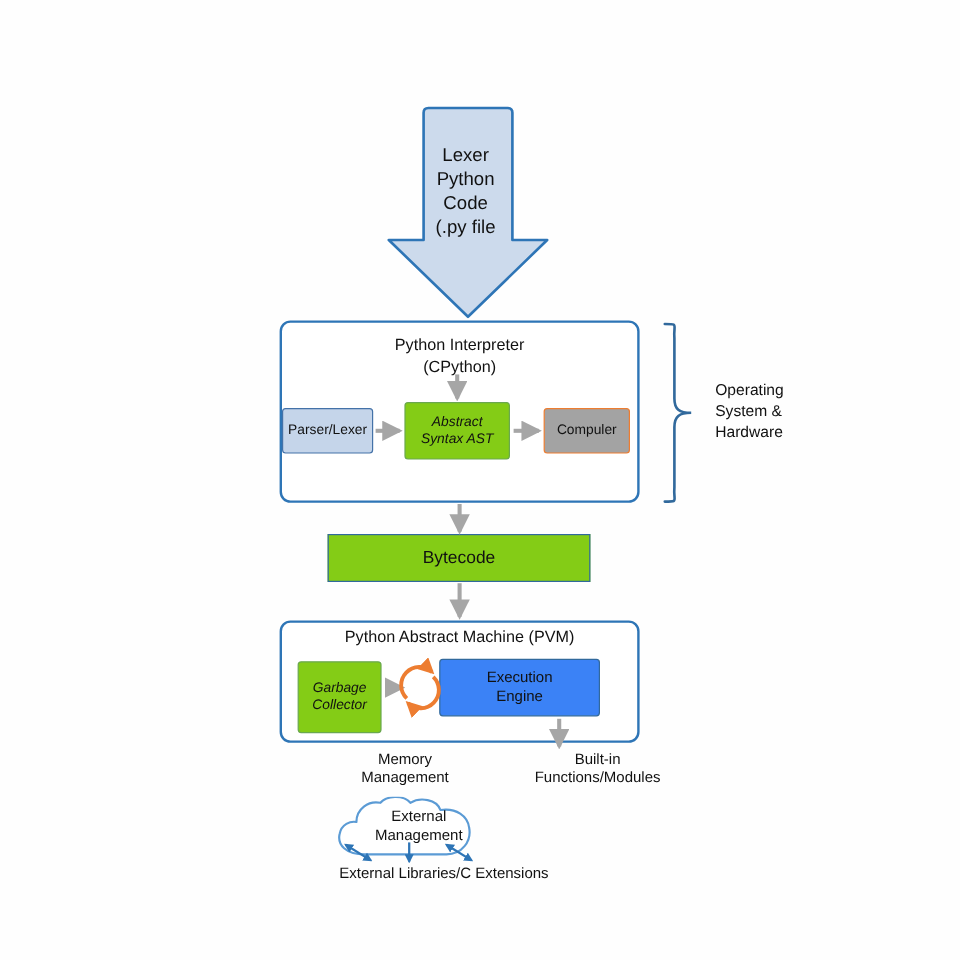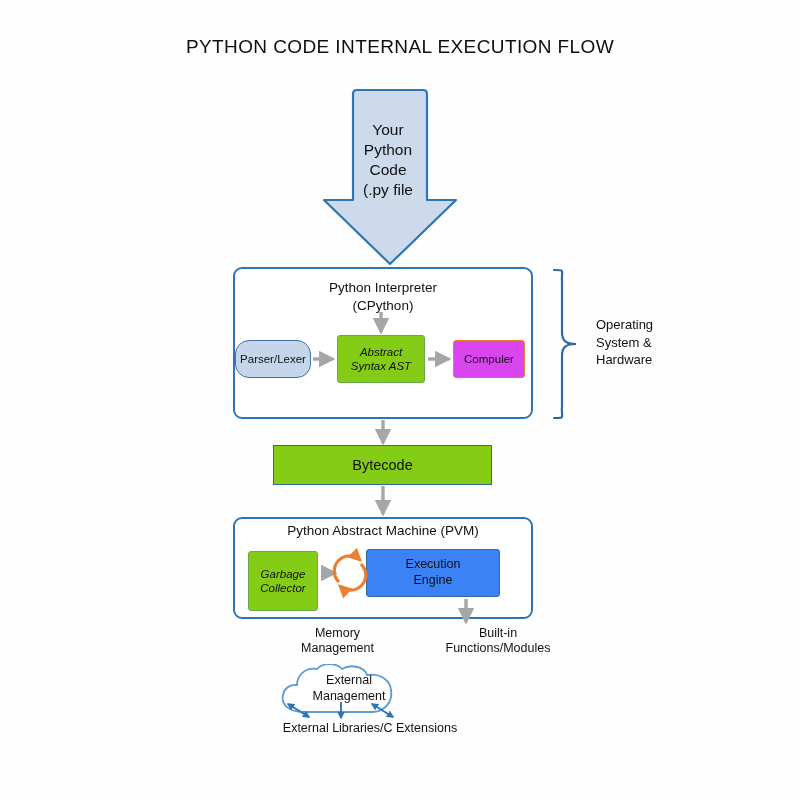--- a/index.html
+++ b/index.html
@@ -55,23 +55,23 @@
     align-items: center;
     justify-content: center;
     text-align: center;
     border-radius: 3px;
     font-size: 11.5px;
     line-height: 1.25;
     padding: 2px;
   }
   .blue  { background: #c5d5ea; border: 1.3px solid #4472a8; }
   .green { background: #84cc16; border: 1.3px solid #6aa84f; font-style: italic; }
-  .orange{ background: #d946ef; border: 1.3px solid #ed7d31; }
-
-  #parserBox   { left: 235px; top: 340px; width: 76px;  height: 38px; border-radius: 14px; }
+  .orange{ background: #a3a3a3; border: 1.3px solid #ed7d31; }
+
+  #parserBox   { left: 235px; top: 340px; width: 76px;  height: 38px; }
   #astBox      { left: 337px; top: 335px; width: 88px;  height: 48px; }
   #compilerBox { left: 453px; top: 340px; width: 72px;  height: 38px; }
 
   
   #bytecodeBox {
     position: absolute;
     left: 273px; top: 445px; width: 219px; height: 40px;
     background: #84cc16; border: 1.6px solid #31699c;
     box-sizing: border-box;
     display: flex; align-items: center; justify-content: center;
@@ -118,27 +118,26 @@
   #braceSvg { position: absolute; left: 546px; top: 268px; }
 
   
   #connectors { position: absolute; left: 0; top: 0; pointer-events: none; }
 </style>
 </head>
 <body>
 
 <div id="canvas">
 
-  <div class="txt" id="title">PYTHON CODE INTERNAL EXECUTION FLOW</div>
 
   <svg id="bigArrowSvg" width="140" height="180" viewBox="0 0 140 180">
     <path d="M33 6 Q33 2 37 2 L103 2 Q107 2 107 6 L107 112 L136 112 L70 176 L4 112 L33 112 Z" fill="#ccdaec" stroke="#2e75b6" stroke-width="2.2" stroke-linejoin="round"></path>
   </svg>
   <div class="txt" id="bigArrowLabel">
-    <div>Your</div>
+    <div>Lexer</div>
     <div>Python</div>
     <div>Code</div>
     <div>(.py file</div>
   </div>
 
   <div class="outerbox" id="interpreterBox"></div>
   <div class="txt" id="interpreterTitle">
     <div>Python Interpreter</div>
     <div>(CPython)</div>
   </div>

